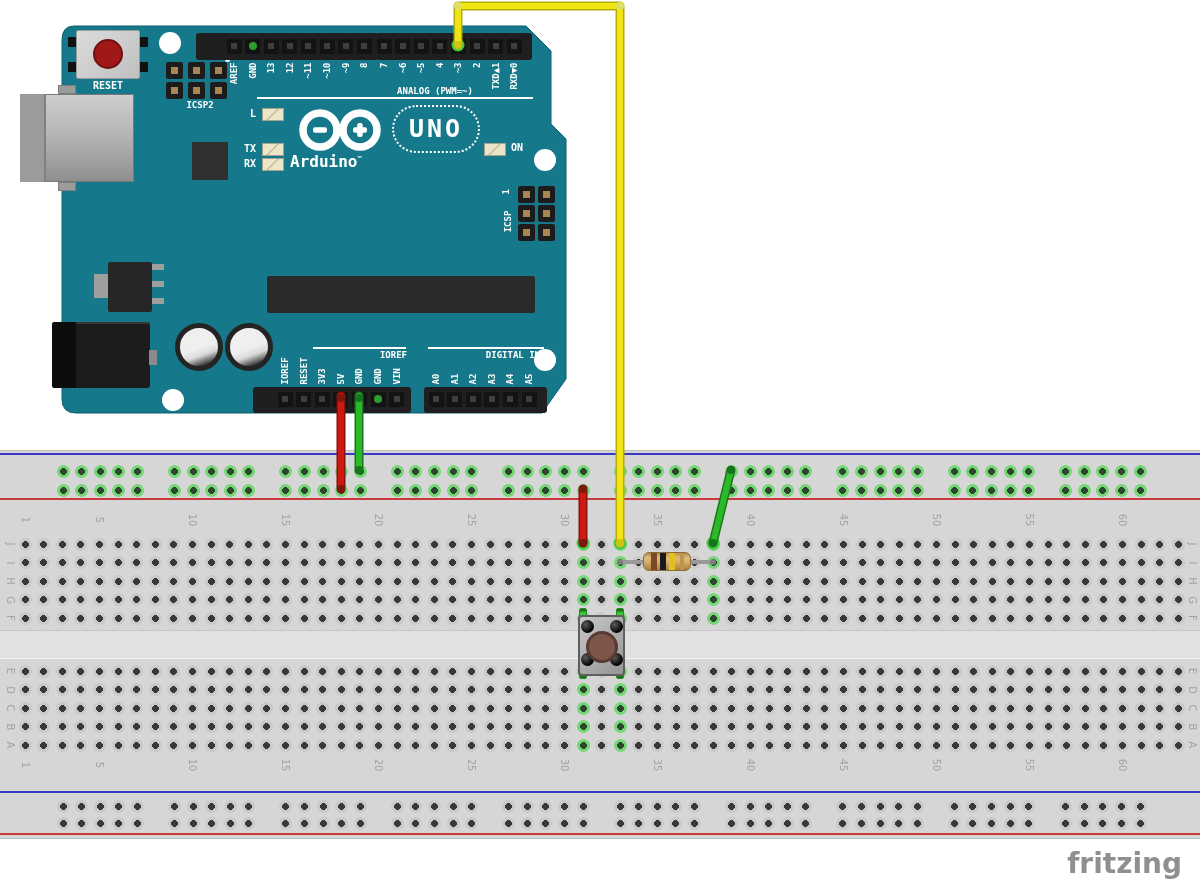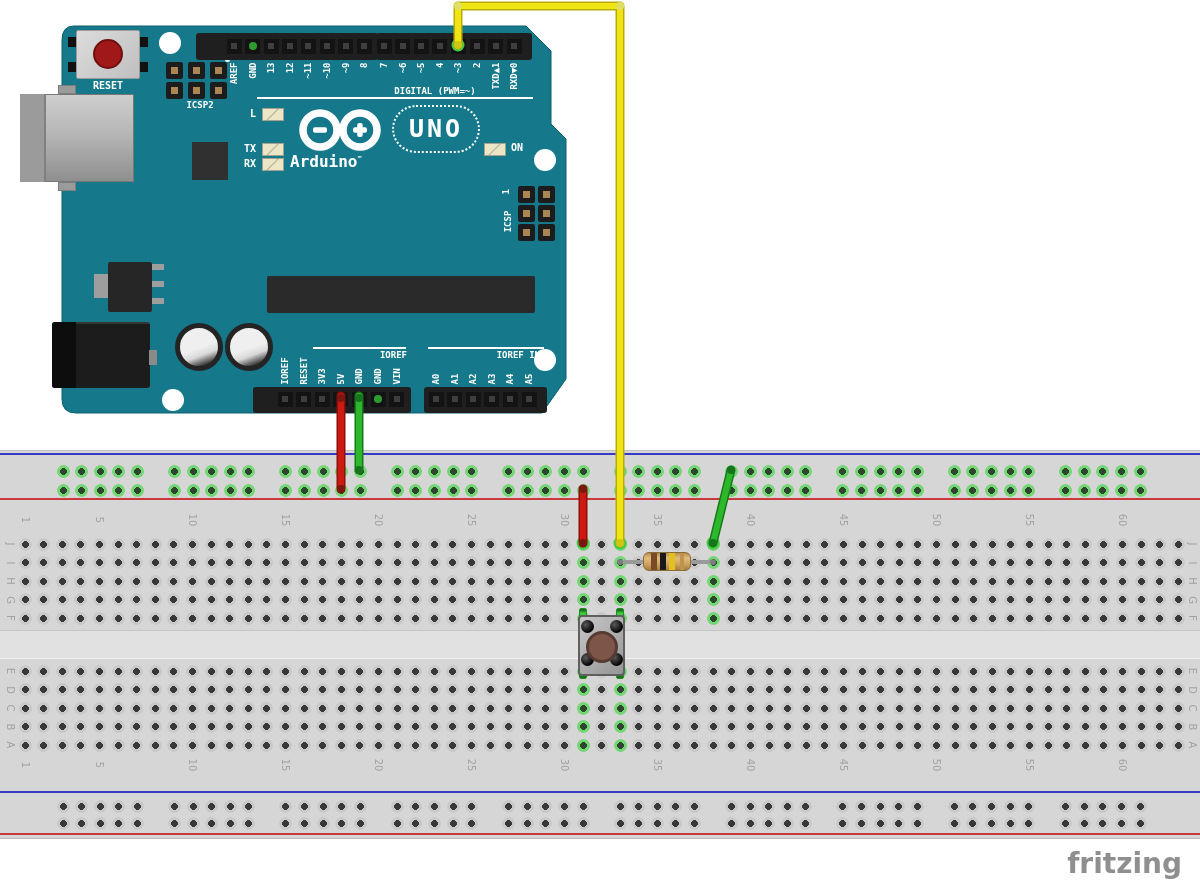--- a/index.html
+++ b/index.html
@@ -114,25 +114,25 @@
       <rect x="61" y="22.2" width="14" height="5.5" rx="2" fill="#ffffff"></rect>
       <rect x="65.2" y="18" width="5.5" height="14" rx="2" fill="#ffffff"></rect>
     </svg>
     <div class="abs" style="left:290px;top:152px;width:110px;color:#fff;font:bold 16px 'DejaVu Sans Mono',monospace;">
       <span>Arduino</span><sup style="font-size:7px;">™</sup>
     </div>
     <div class="abs" style="left:392px;top:105px;width:88px;height:48px;border:2px dotted #ffffff;border-radius:24px;
          color:#fff;font:bold 25px 'DejaVu Sans Mono',monospace;letter-spacing:3px;text-align:center;line-height:44px;">UNO</div>
 
     <div class="wline" style="left:257px;top:97px;width:276px;"></div>
-    <div class="abs cap9" style="left:374px;top:86px;width:122px;text-align:center;background:#16798b;">DIGITAL (PWM=~)</div>
+    <div class="abs cap9" style="left:374px;top:86px;width:122px;text-align:center;background:#16798b;">ANALOG (PWM=~)</div>
     <div class="wline" style="left:313px;top:347px;width:93px;"></div>
     <div class="abs cap9" style="left:341px;top:350px;width:66px;text-align:right;">IOREF</div>
     <div class="wline" style="left:428px;top:347px;width:116px;"></div>
-    <div class="abs cap9" style="left:434px;top:350px;width:106px;text-align:right;">IOREF IN</div>
+    <div class="abs cap9" style="left:434px;top:350px;width:106px;text-align:right;">DIGITAL IN</div>
 
     <div class="abs" style="left:225px;top:57px;width:5px;height:5px;border-radius:50%;background:#fff;"></div>
     <div class="abs cap9" style="left:166px;top:100px;width:68px;text-align:center;">ICSP2</div>
     <div class="abs pinlabel pl-bot" style="left:486px;top:216px;text-align:center;">ICSP</div>
     <div class="abs cap9" style="left:501px;top:184px;width:10px;transform:rotate(-90deg);">1</div>
 
   <div class="hstrip" style="left: 196px; top: 33px; width: 182px; height: 27px; position: absolute;"></div>
       <div class="pin" style="left: 226.5px; top: 38.5px; width: 15px; height: 15px; position: absolute;"></div>
       <div class="pinlabel pl-top" style="left: 212px; top: 78.5px; width: 44px; height: 11px; position: absolute;">AREF</div>
       <div class="pin" style="left: 245.1px; top: 38.5px; width: 15px; height: 15px; position: absolute;"></div>

